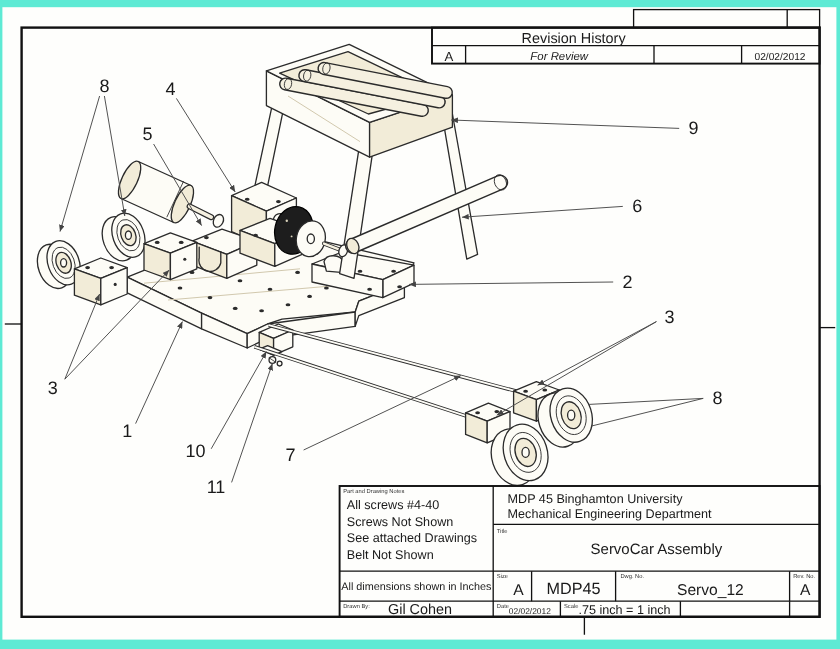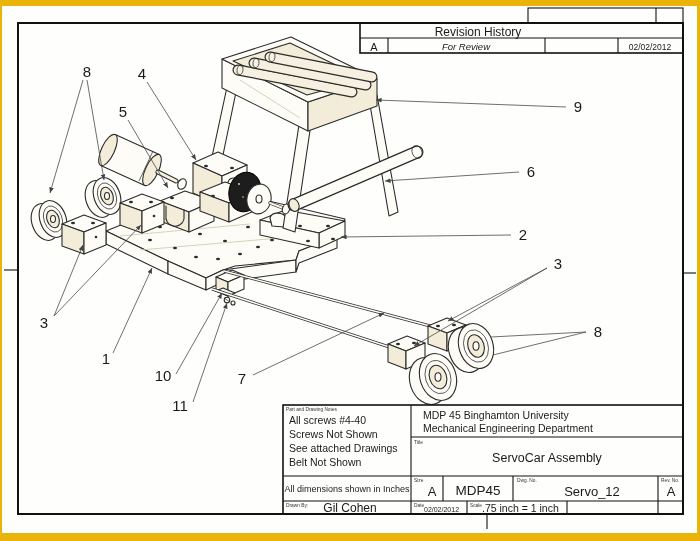--- a/index.html
+++ b/index.html
@@ -1,16 +1,16 @@
 <!DOCTYPE html>
 <html><head>
 <meta charset="utf-8">
 <style>
   html,body{margin:0;padding:0;background:#000;}
-  .stage{position:relative;width:700px;height:541px;background:#eab308;overflow:hidden;
+  .stage{position:relative;width:700px;height:541px;background:#5eead4;overflow:hidden;
          font-family:"Liberation Sans", sans-serif;}
   .sheet{position:absolute;left:2px;top:6px;width:695px;height:527px;background:#fefefc;}
   svg{position:absolute;left:0;top:0;}
   
   .o   { fill:#fdfcf6; stroke:#2b2b2b; stroke-width:1.1; stroke-linejoin:round; }
   .bg  { fill:#f2ecd8; stroke:#2b2b2b; stroke-width:1.1; stroke-linejoin:round; }
   .ln  { fill:none; stroke:#2b2b2b; stroke-width:1.1; stroke-linecap:round; }
   .thin{ fill:none; stroke:#2b2b2b; stroke-width:.7; }
   .hole{ fill:#2b2b2b; }
   .hid { stroke:#cfc6aa; stroke-width:.8; fill:none; }

